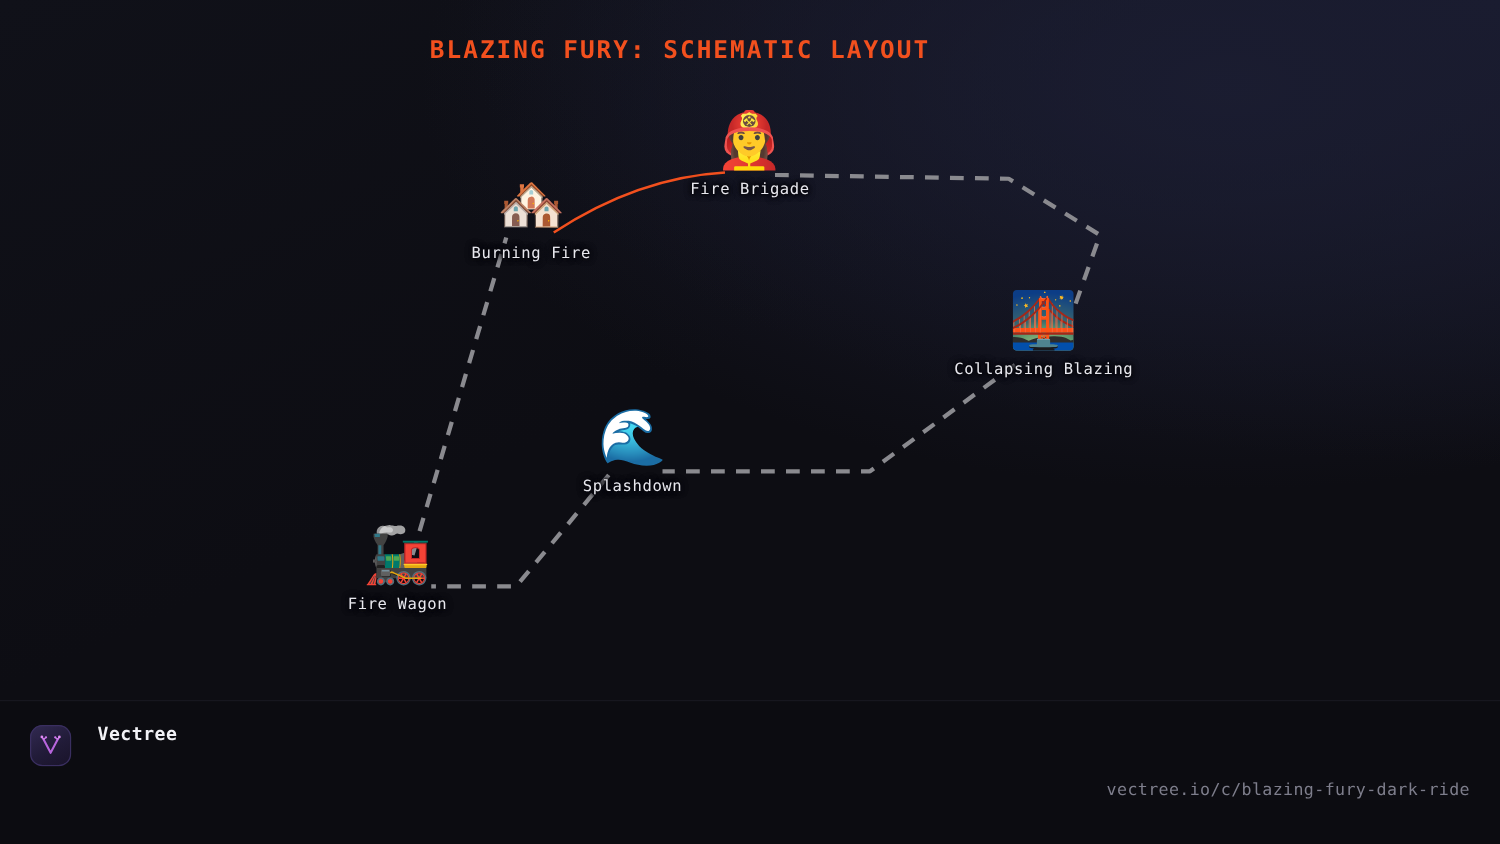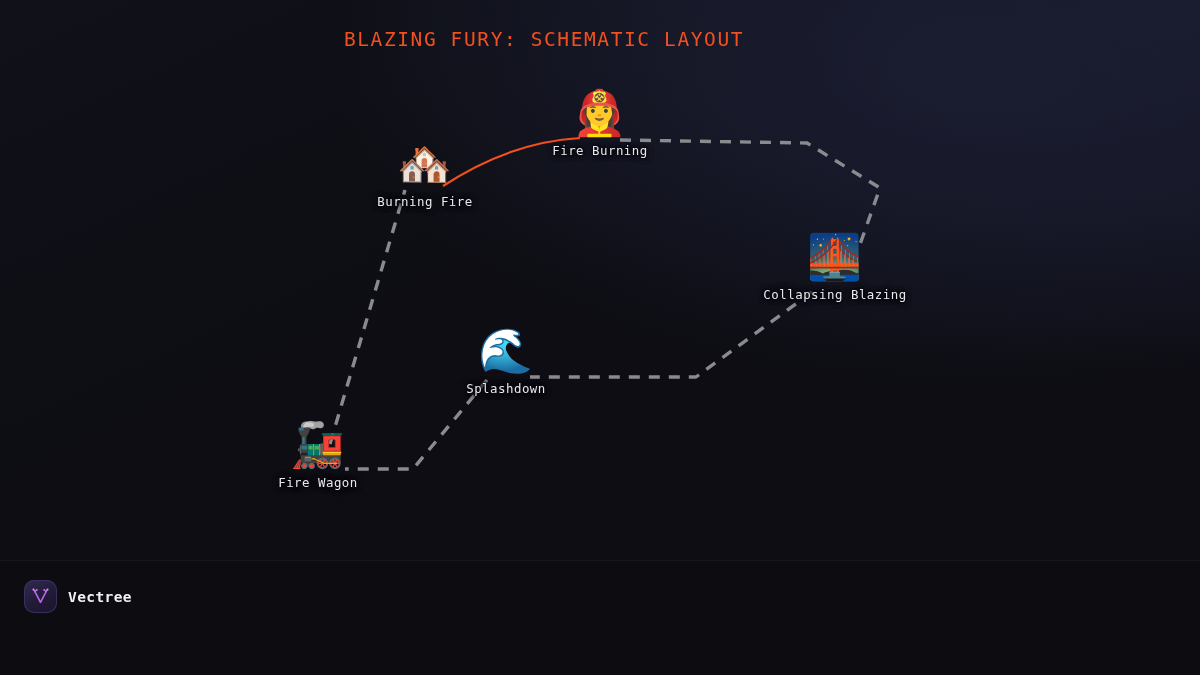--- a/index.html
+++ b/index.html
@@ -37,21 +37,21 @@
     height: 560px;
   }
 
   #chart-title {
     position: absolute;
     left: 0;
     top: 28px;
     width: 1088px;
     text-align: center;
     font-size: 19.5px;
-    font-weight: 400;
+    font-weight: 700;
     letter-spacing: 1.6px;
     color: #f2501e;
     white-space: pre;
   }
 
   #edges {
     position: absolute;
     left: 0;
     top: 0;
     width: 1200px;
@@ -97,22 +97,21 @@
     width: 1200px;
     height: 115px;
     border-top: 1px solid #17171f;
     background: #0c0c11;
   }
   #brand {
     position: absolute;
     left: 24px;
     top: 19px;
     display: flex;
-    align-items: center;
-    gap: 11px;
+    gap: 21px;
   }
   #brand-mark {
     width: 33px;
     height: 33px;
     border-radius: 10px;
     background: linear-gradient(150deg, #322a52 0%, #211b38 55%, #191329 100%);
     display: flex;
     align-items: center;
     justify-content: center;
     box-shadow: inset 0 0 0 1px #3a2f60;
@@ -162,21 +161,21 @@
         </g>
     </svg>
 
     <div id="nodes">
         <div class="node" style="left: 425px; top: 175px;">
           <span class="node-icon">🏘️</span>
           <span class="node-label">Burning Fire</span>
         </div>
         <div class="node" style="left: 600px; top: 124px;">
           <span class="node-icon">👩‍🚒</span>
-          <span class="node-label">Fire Burning</span>
+          <span class="node-label">Fire Brigade</span>
         </div>
         <div class="node" style="left: 835px; top: 268px;">
           <span class="node-icon">🌉</span>
           <span class="node-label">Collapsing Blazing</span>
         </div>
         <div class="node" style="left: 506px; top: 362px;">
           <span class="node-icon">🌊</span>
           <span class="node-label">Splashdown</span>
         </div>
         <div class="node" style="left: 318px; top: 456px;">
@@ -197,14 +196,15 @@
           <circle cx="4.0" cy="4.0" r="1.25" fill="#e08cf5"></circle>
           <circle cx="7.8" cy="4.4" r="1.0" fill="#d077ee"></circle>
           <circle cx="20.0" cy="4.0" r="1.25" fill="#e08cf5"></circle>
           <circle cx="16.2" cy="4.4" r="1.0" fill="#d077ee"></circle>
         </svg>
       </div>
       <div id="brand-name">Vectree</div>
     </div>
 
 
+    <div id="footer-url">vectree.io/c/blazing-fury-dark-ride</div>
   </div>
 </div>
 
 </body></html>

